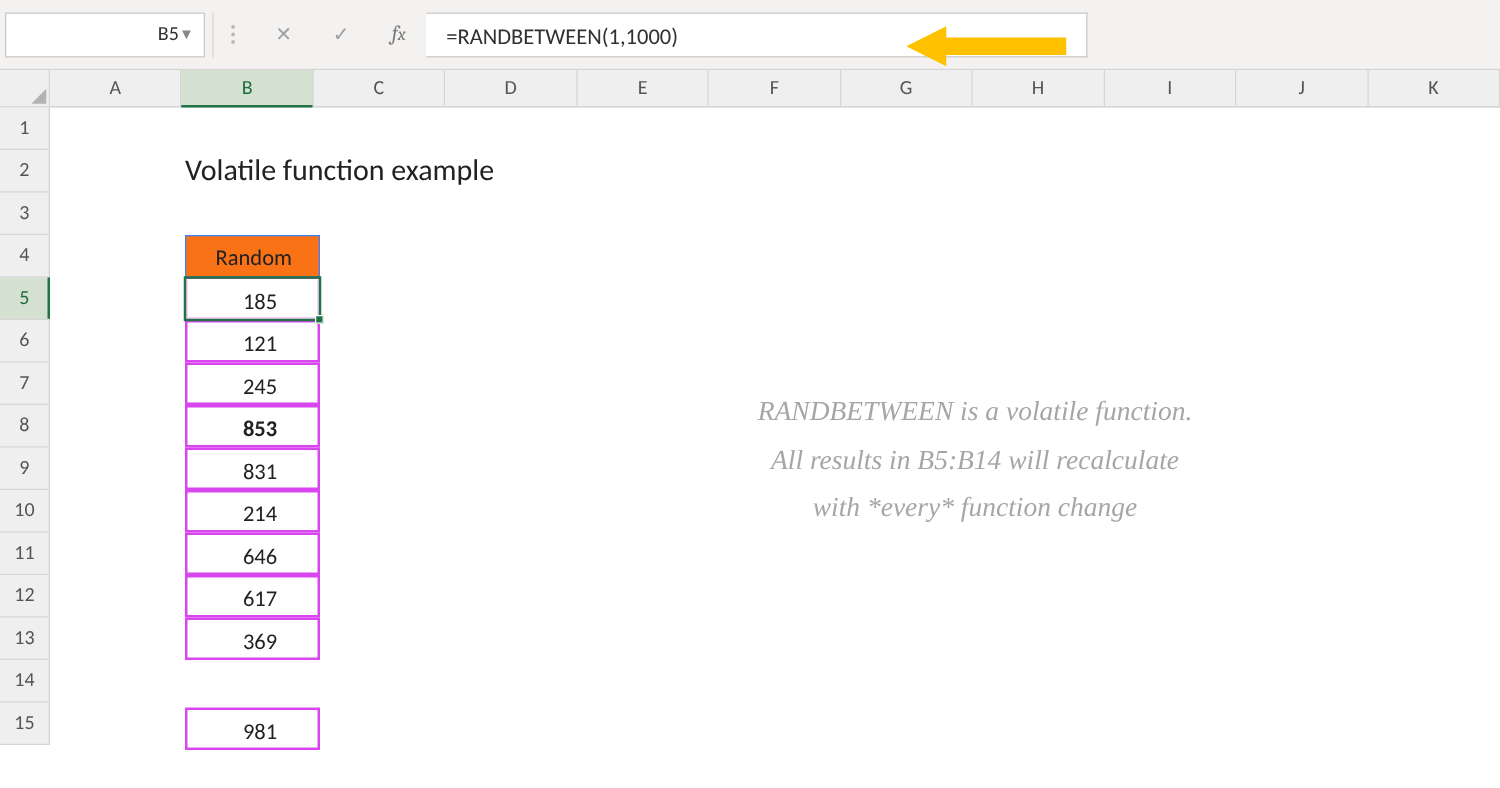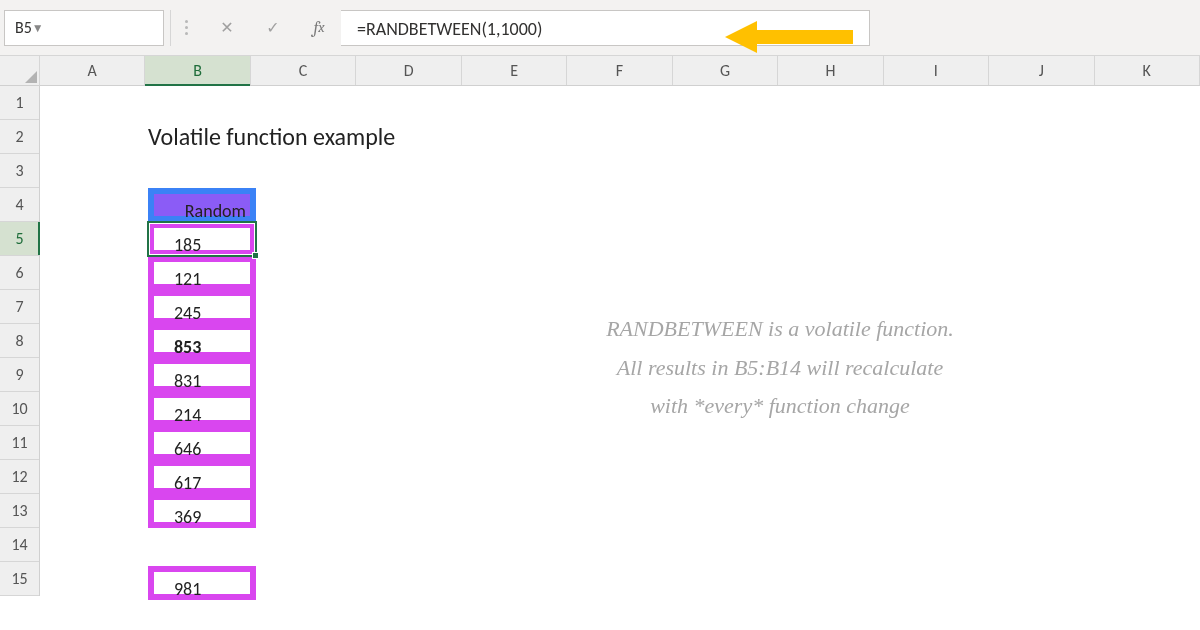--- a/index.html
+++ b/index.html
@@ -23,21 +23,21 @@
     border-bottom: 1px solid #d6d6d6;
     padding-left: 4px;
   }
   .name-box {
     width: 160px;
     height: 36px;
     background: #ffffff;
     border: 1px solid #c8c6c4;
     display: flex;
     align-items: center;
-    justify-content: flex-start;
+    justify-content: flex-end;
     padding: 0 8px 0 10px;
     font-size: 16px;
     color: #323130;
   }
   .name-box .caret {
     color: #888;
     font-size: 12px;
   }
   .fb-sep {
     width: 1px;
@@ -185,32 +185,32 @@
     color: #222;
   }
 
   
   .data-cell {
     position: absolute;
     left: 108px;
     width: 108px;
     height: 34px;
     line-height: 34px;
-    border: 6px solid #d946ef;
+    border: 2px solid #d946ef;
     padding-right: 8px;
-    text-align: left;
+    text-align: center;
     font-size: 18px;
     padding-left: 20px;
   }
   .data-header {
-    text-align: right;
+    text-align: center;
     padding-left: 6px;
     padding-right: 4px;
-    background: #8b5cf6;
-    border: 6px solid #3b82f6;
+    background: #f97316;
+    border: 1px solid #3b82f6;
     font-weight: 500;
   }
 
   
   .sel {
     position: absolute;
     left: 107px;
     width: 110px;
     height: 36px;
     border: 2px solid #217346;

